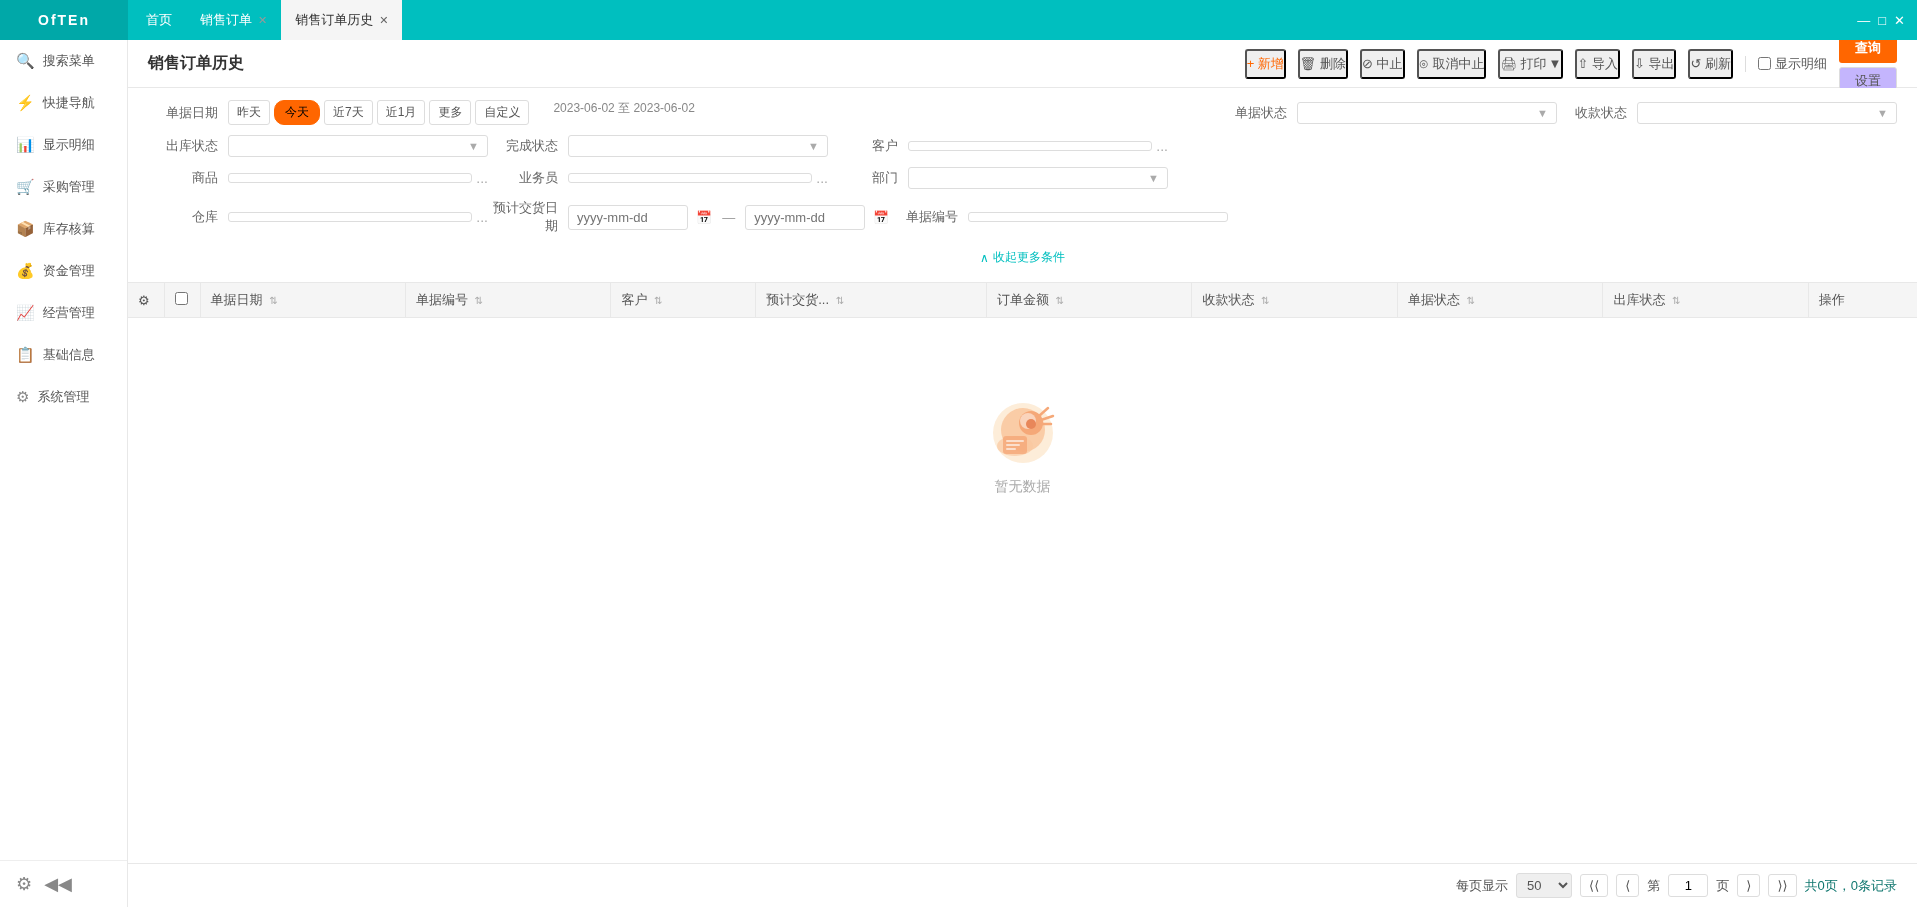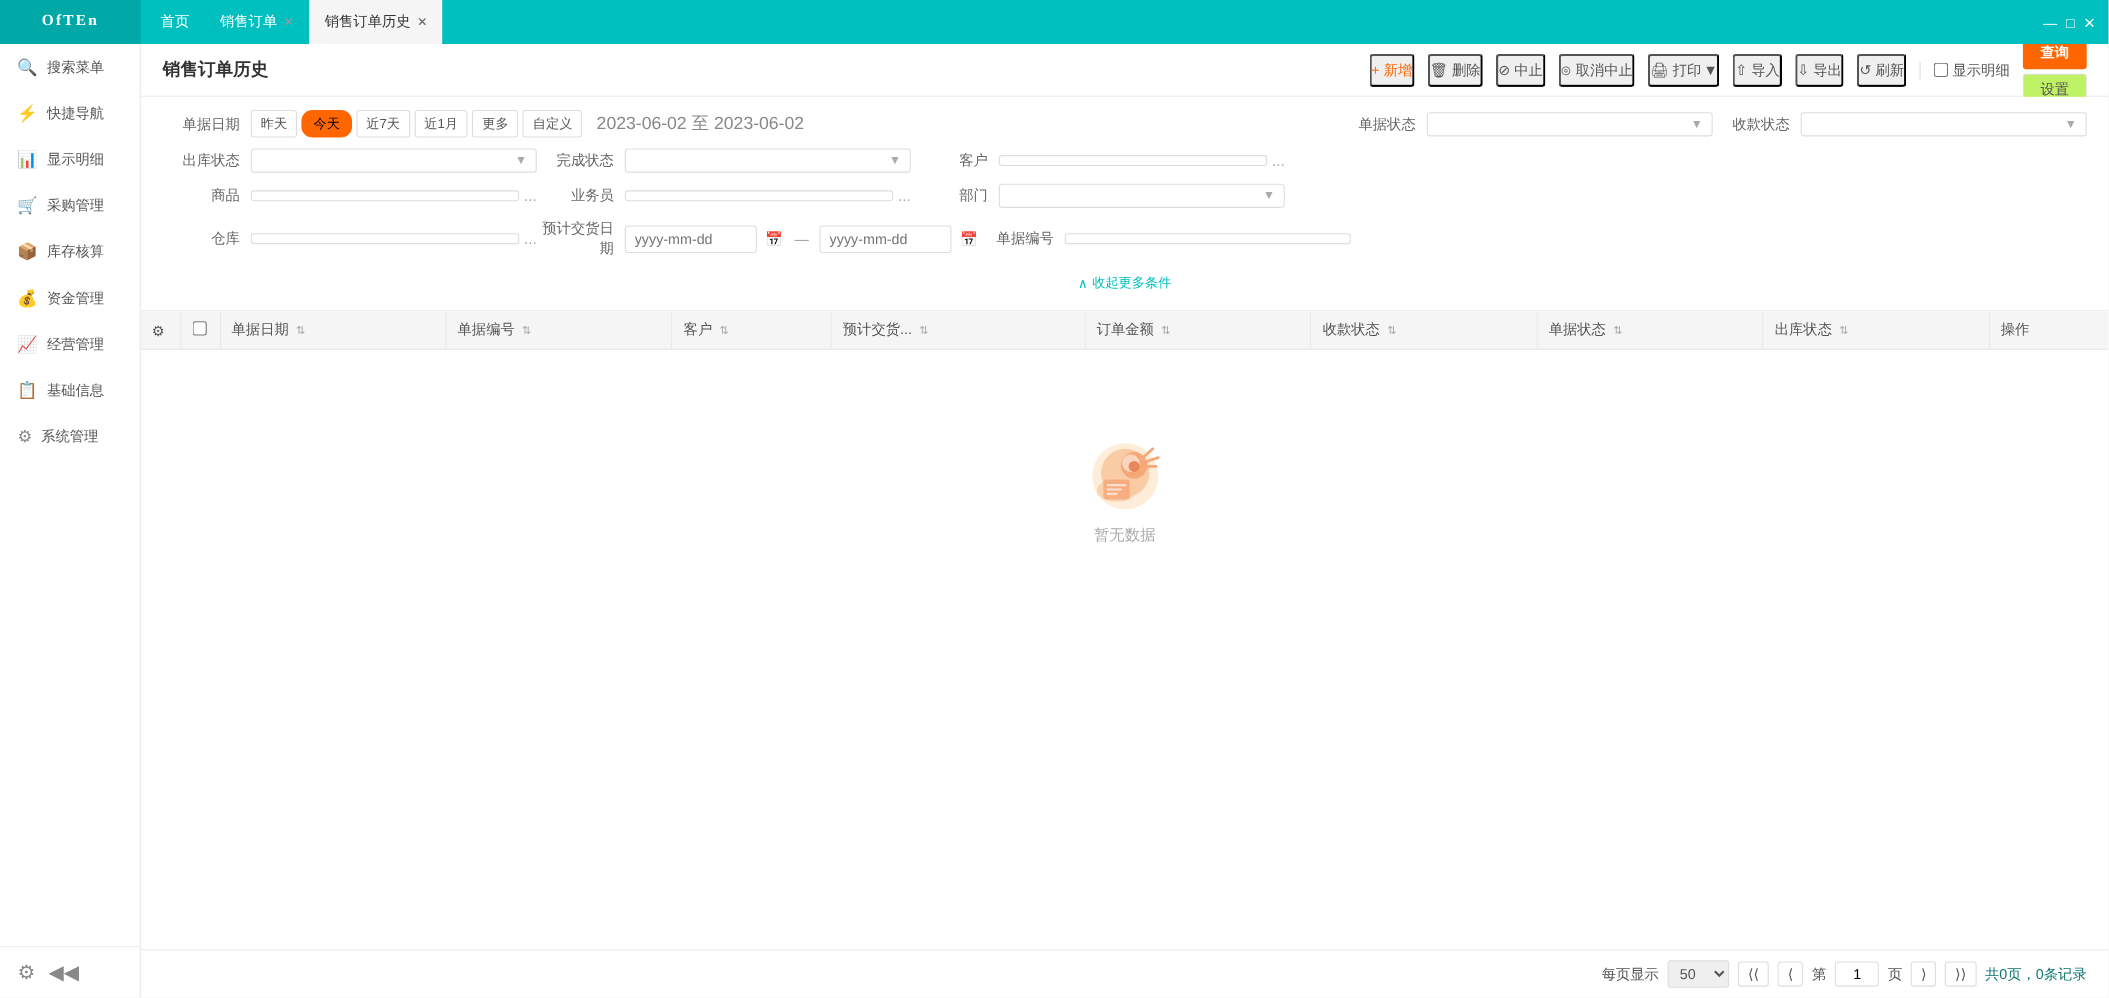--- a/index.html
+++ b/index.html
@@ -27,30 +27,30 @@
     
     .page-header { height: 48px; background: #fff; display: flex; align-items: center; padding: 0 20px; border-bottom: 1px solid #e8e8e8; justify-content: space-between; flex-shrink: 0; }
     .page-title { font-size: 16px; font-weight: bold; color: #333; }
     .toolbar { display: flex; align-items: center; gap: 12px; }
     .toolbar-btn { display: flex; align-items: center; gap: 4px; cursor: pointer; font-size: 13px; color: #555; padding: 4px 0; border-radius: 3px; }
     .toolbar-btn.orange { color: #ff6600; }
     .toolbar-btn.with-arrow { gap: 2px; }
     .display-toggle { display: flex; align-items: center; gap: 4px; font-size: 13px; color: #555; }
     .display-toggle input { cursor: pointer; }
     .query-btn { background: #ff6600; color: #fff; border: none; padding: 6px 16px; border-radius: 3px; cursor: pointer; font-size: 13px; font-weight: bold; }
-    .set-btn { background: #bef264; color: #555; border: 1px solid #ddd; padding: 4px 14px; border-radius: 3px; cursor: pointer; font-size: 13px; margin-left: 0; }
+    .set-btn { background: #c4b5fd; color: #555; border: 1px solid #ddd; padding: 4px 14px; border-radius: 3px; cursor: pointer; font-size: 13px; margin-left: 0; }
 
     
     .filter-section { background: #fff; padding: 12px 20px; border-bottom: 1px solid #e8e8e8; flex-shrink: 0; }
     .filter-row { display: flex; align-items: center; margin-bottom: 10px; gap: 0; }
     .filter-row:last-child { margin-bottom: 0; }
     .filter-label { width: 80px; color: #666; font-size: 13px; flex-shrink: 0; text-align: right; padding-right: 10px; }
     .date-btn { padding: 3px 8px; border: 1px solid #ddd; border-radius: 3px; cursor: pointer; font-size: 12px; color: #555; margin-right: 4px; background: #fff; }
     .date-btn.active { background: #ff6600; color: #000000; border-color: #ff6600; border-radius: 10px; padding: 3px 10px; }
-    .date-text { font-size: 16px; color: #888; margin-left: 9px; }
+    .date-text { font-size: 12px; color: #888; margin-left: 20px; }
     .select-control { display: flex; align-items: center; border: 1px solid #ddd; border-radius: 3px; padding: 4px 8px; min-width: 200px; background: #fff; cursor: pointer; gap: 4px; }
     .select-control .sc-text { flex: 1; font-size: 13px; color: #999; }
     .select-control .sc-arrow { color: #aaa; font-size: 11px; }
     .ellipsis-btn { cursor: pointer; color: #aaa; font-size: 14px; margin-left: 4px; }
     .input-field { border: 1px solid #ddd; border-radius: 3px; padding: 4px 8px; font-size: 13px; color: #999; background: #fff; min-width: 150px; }
     .date-input { border: 1px solid #ddd; border-radius: 3px; padding: 4px 8px; font-size: 13px; color: #999; background: #fff; width: 120px; }
     .date-sep { margin: 0 6px; color: #999; }
     .cal-icon { color: #aaa; margin-left: 4px; cursor: pointer; }
     .collapse-row { display: flex; justify-content: center; align-items: center; padding: 4px 0; cursor: pointer; color: #00bfbf; font-size: 12px; gap: 4px; }
 
@@ -73,21 +73,21 @@
     .page-size-select { border: 1px solid #ddd; border-radius: 3px; padding: 3px 6px; font-size: 13px; color: #555; cursor: pointer; }
     .page-nav-btn { border: 1px solid #ddd; border-radius: 3px; padding: 3px 8px; background: #fff; cursor: pointer; color: #555; font-size: 13px; }
     .page-input { border: 1px solid #ddd; border-radius: 3px; padding: 3px 6px; width: 40px; text-align: center; font-size: 13px; }
     .total-text { color: #0f766e; }
 
     
     .toolbar-divider { width: 1px; height: 16px; background: #ddd; }
 
     
     .logo-area { width: 128px; height: 40px; background: #00a8a8; display: flex; align-items: center; justify-content: center; flex-shrink: 0; }
-    .logo-text { color: #fff; font-size: 14px; font-weight: bold; letter-spacing: 2px; font-family: Liberation Serif, serif; }
+    .logo-text { color: #fff; font-size: 14px; font-weight: bold; letter-spacing: 2px; }
   </style>
 </head>
 <body>
 
 <div style="display:flex; flex-direction:column; height:907px; overflow:hidden;">
 
   <div style="display:flex; height:40px; background:#00bfbf; flex-shrink:0;">
 
     <div class="logo-area">
       <span class="logo-text">OfTEn</span>
@@ -184,21 +184,21 @@
             <button class="query-btn">查询</button>
             <button class="set-btn">设置</button>
           </div>
         </div>
       </div>
 
       <div class="filter-section">
 
         <div class="filter-row">
           <span class="filter-label">单据日期</span>
-          <div style="display:flex; align-items:center; flex:1; gap:0;">
+          <div style="display:flex; align-items:flex-start; flex:1; gap:0;">
             <button class="date-btn">昨天</button>
             <button class="date-btn active">今天</button>
             <button class="date-btn">近7天</button>
             <button class="date-btn">近1月</button>
             <button class="date-btn">更多</button>
             <button class="date-btn">自定义</button>
             <span class="date-text">2023-06-02 至 2023-06-02</span>
           </div>
           <span class="filter-label">单据状态</span>
           <div class="select-control" style="flex:1; max-width:260px;">

